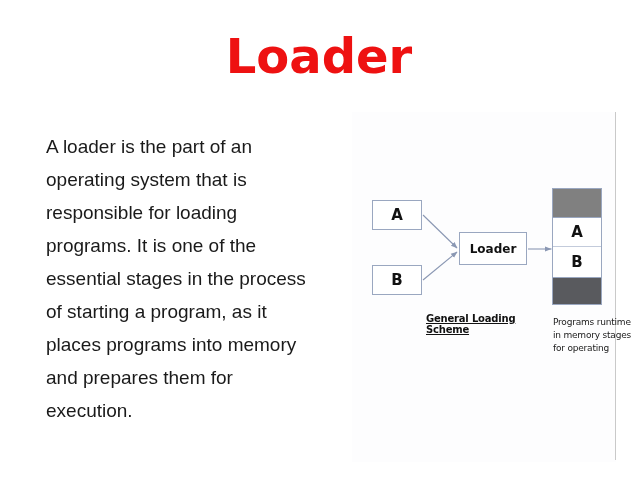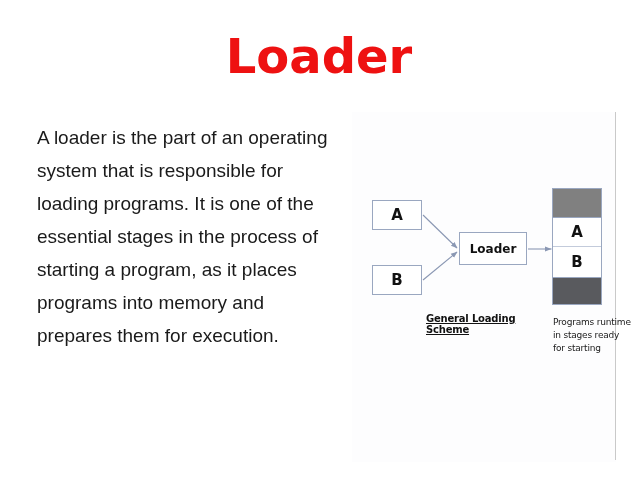--- a/index.html
+++ b/index.html
@@ -37,21 +37,21 @@
     left: 28px;
     top: 112px;
     width: 312px;
     color: #1a1a1a;
     font-family: "Liberation Sans", sans-serif;
     font-size: 19px;
     line-height: 33px;
     font-weight: 400;
   }
   #body-text p {
-    margin: 9px;
+    margin: 18px;
   }
   #body-text p.second {
     margin-top: 27px;
   }
 
   
   #diagram-panel {
     position: absolute;
     left: 352px;
     top: 112px;
@@ -222,17 +222,17 @@
     <div class="mem-cell" id="mem-top"></div>
     <div class="mem-cell" id="mem-a">A</div>
     <div class="mem-cell" id="mem-b">B</div>
     <div class="mem-cell" id="mem-bottom"></div>
   </div>
 
   <div id="caption-scheme">General Loading Scheme</div>
 
   <div id="caption-memory">
     <div>Programs runtime</div>
-    <div>in stages ready</div>
-    <div>for starting</div>
+    <div>in memory stages</div>
+    <div>for operating</div>
   </div>
 
 </div>
 
 </body></html>

